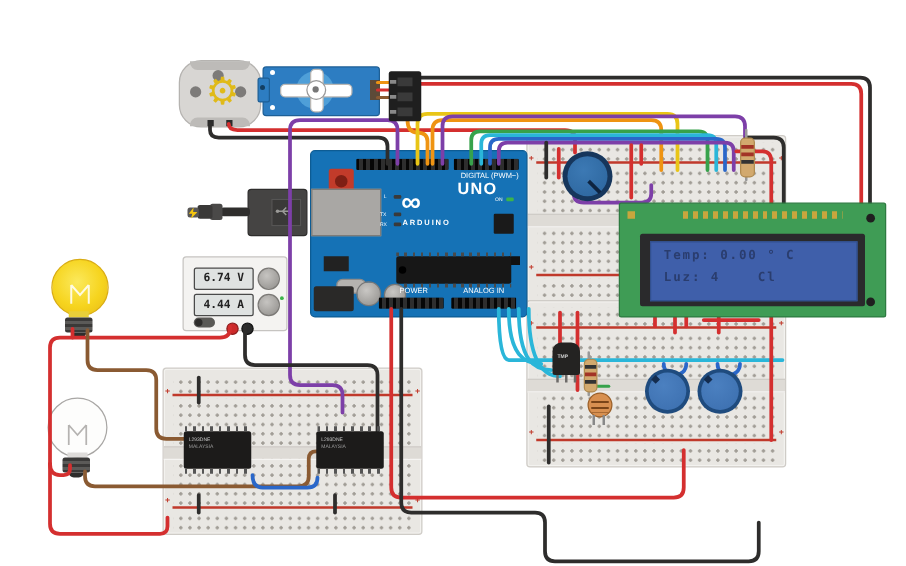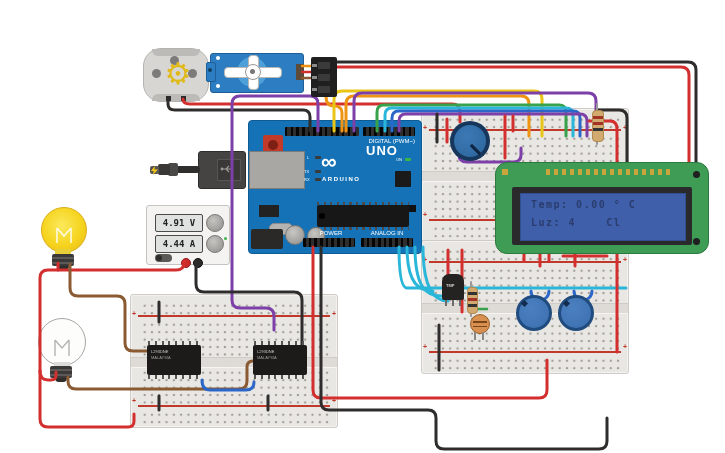--- a/index.html
+++ b/index.html
@@ -72,21 +72,21 @@
   <div class="holes" style="left:8px;top:24px;width:190px;height:37px"></div>
   <div class="channel" style="top:62px"></div>
   <div class="holes" style="left:8px;top:72px;width:190px;height:37px"></div>
   <div class="redline" style="top:110px"></div>
   <span class="plus" style="left:1px;top:102px">+</span>
   <span class="plus" style="right:1px;top:102px">+</span>
   <div class="holes" style="left:8px;top:114px;width:190px;height:15px"></div>
 </div>
 
   <div class="c" style="left:146px;top:205px;width:82px;height:58px;background:#f4f3f1;border:1px solid #c6c4c1;border-radius:3px">
-    <div class="c" style="left:8px;top:8px;width:46px;height:16px;background:#dfe2e1;border:1.5px solid #4a4a4a;border-radius:2px;text-align:center;color:#222;font:700 9px 'DejaVu Sans Mono',monospace;line-height:16px">4.91 V</div>
+    <div class="c" style="left:8px;top:8px;width:46px;height:16px;background:#dfe2e1;border:1.5px solid #4a4a4a;border-radius:2px;text-align:center;color:#222;font:700 9px 'DejaVu Sans Mono',monospace;line-height:16px">6.74 V</div>
     <div class="c" style="left:8px;top:29px;width:46px;height:16px;background:#dfe2e1;border:1.5px solid #4a4a4a;border-radius:2px;text-align:center;color:#222;font:700 9px 'DejaVu Sans Mono',monospace;line-height:16px">4.44 A</div>
     <div class="dot" style="left:59px;top:8px;width:16px;height:16px;background:radial-gradient(circle at 40% 35%,#c6c4c1,#8f8d8a);border:1px solid #7b7976"></div>
     <div class="dot" style="left:59px;top:29px;width:16px;height:16px;background:radial-gradient(circle at 40% 35%,#c6c4c1,#8f8d8a);border:1px solid #7b7976"></div>
     <div class="dot" style="left:77px;top:31px;width:3px;height:3px;background:#3cb44a"></div>
     <div class="c" style="left:8px;top:48px;width:17px;height:8px;background:#5a5956;border-radius:4px">
       <div class="dot" style="left:1px;top:1px;width:6px;height:6px;background:#2e2d2c"></div>
     </div>
     <div class="dot" style="left:34px;top:52px;width:8px;height:8px;background:#cc2a2a;border:1px solid #8e1d1d"></div>
     <div class="dot" style="left:46px;top:52px;width:8px;height:8px;background:#2b2b2b;border:1px solid #111"></div>
   </div>
@@ -299,21 +299,21 @@
   </div>
 
   <div class="c" style="left:470px;top:314px;width:18px;height:26px">
     <div class="dot" style="left:0;top:0;width:18px;height:18px;background:#d89050;border:1px solid #9a5f28;overflow:hidden">
       <div class="c" style="left:2px;top:3px;width:14px;height:12px;background:repeating-linear-gradient(0deg,rgba(0,0,0,0) 0 3px,#7a4518 3px 4.5px)"></div>
     </div>
     <div class="c" style="left:4px;top:18px;width:2px;height:8px;background:#888"></div>
     <div class="c" style="left:12px;top:18px;width:2px;height:8px;background:#888"></div>
   </div>
 
-  <div class="c" style="left:495px;top:162px;width:212px;height:90px;background:#3f9c55;border:1px solid #2d7a40;border-radius:12px">
+  <div class="c" style="left:495px;top:162px;width:212px;height:90px;background:#3f9c55;border:1px solid #2d7a40;border-radius:2px">
     <div class="c" style="left:6px;top:6px;width:6px;height:6px;background:#c8a63d"></div>
     <div class="c" style="left:50px;top:6px;width:128px;height:6px;background:repeating-linear-gradient(90deg,#c8a63d 0 4px,rgba(0,0,0,0) 4px 8px)"></div>
     <div class="dot" style="left:197px;top:8px;width:7px;height:7px;background:#1f1f1f"></div>
     <div class="dot" style="left:197px;top:75px;width:7px;height:7px;background:#1f1f1f"></div>
     <div class="c" style="left:16px;top:24px;width:180px;height:58px;background:#2a2a2c;border-radius:2px">
       <div class="c" style="left:8px;top:6px;width:164px;height:46px;background:#3f5faa;border:1px solid #32508f">
         <div class="lcdline" style="top:5px">Temp: 0.00 ° C</div>
         <div class="lcdline" style="top:23px">Luz: 4    Cl</div>
       </div>
     </div>

